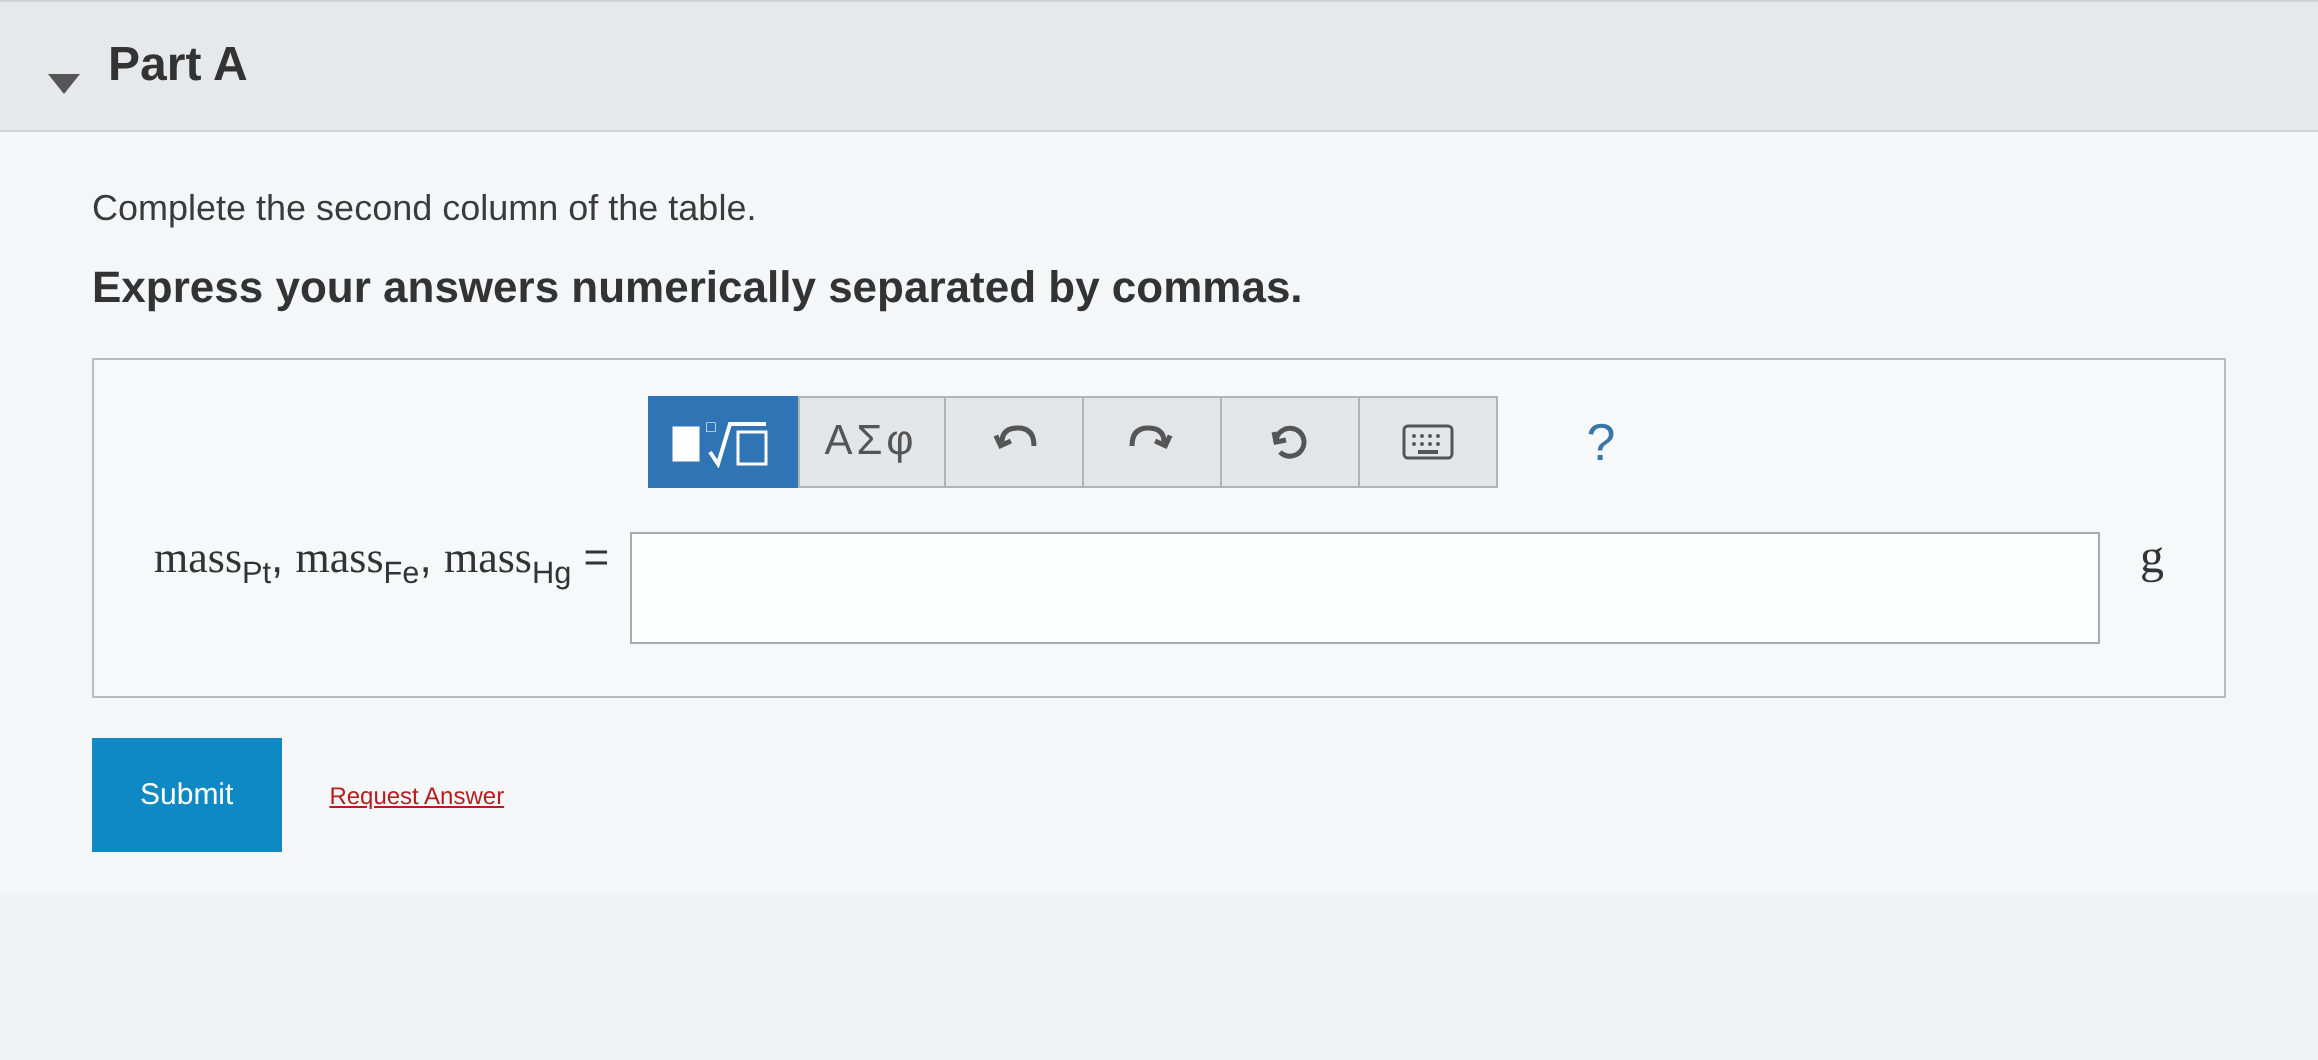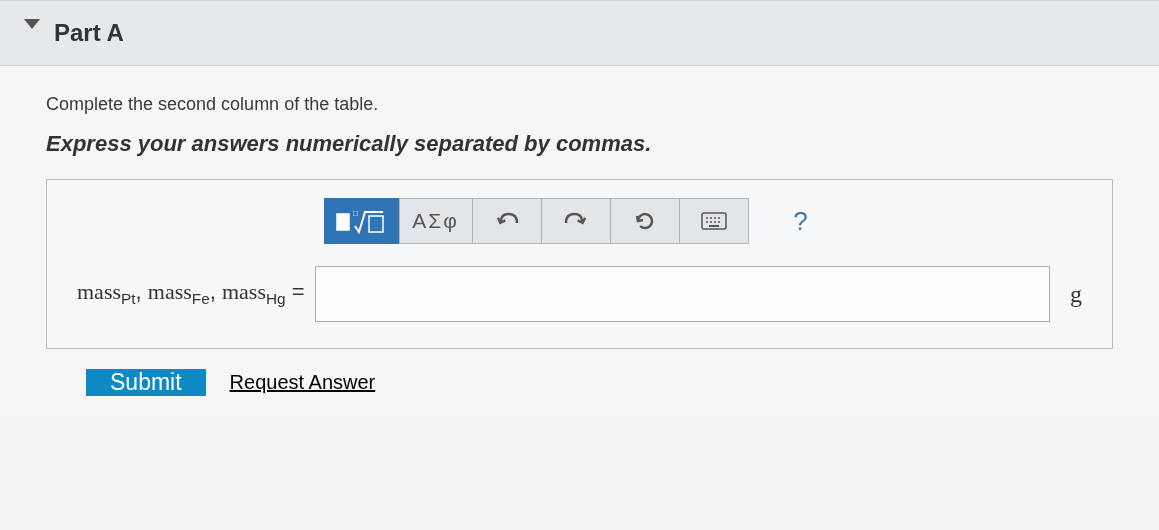--- a/index.html
+++ b/index.html
@@ -10,21 +10,21 @@
     width: 1159px;
     height: 530px;
     overflow: hidden;
   }
   .part-header {
     background: #e6e9ec;
     border-top: 1px solid #d0d3d6;
     border-bottom: 1px solid #d0d3d6;
     padding: 18px 24px;
     display: flex;
-    align-items: flex-start;
+    align-items: flex-end;
     gap: 14px;
   }
   .part-header .caret {
     width: 0;
     height: 0;
     border-left: 8px solid transparent;
     border-right: 8px solid transparent;
     border-top: 10px solid #555;
   }
   .part-header .title {
@@ -39,21 +39,20 @@
   .instruction {
     font-size: 18px;
     color: #3a3a3a;
     margin-bottom: 16px;
   }
   .instruction-bold {
     font-size: 22px;
     font-weight: bold;
     color: #333;
     margin-bottom: 22px;
-    font-style: italic;
   }
   .answer-box {
     border: 1px solid #b8bcc0;
     background: #f6f8fa;
     padding: 18px 30px 26px 30px;
     margin-bottom: 20px;
   }
   .toolbar {
     display: flex;
     justify-content: center;
@@ -88,21 +87,21 @@
   .tb-btn svg { display: block; }
   .tb-help {
     border: none;
     background: transparent;
     font-size: 26px;
     color: #3a76a8;
     margin-left: 18px;
   }
   .input-row {
     display: flex;
-    align-items: center;
+    align-items: flex-start;
     gap: 10px;
   }
   .var-label {
     font-size: 22px;
     color: #333;
     white-space: nowrap;
   }
   .var-label .rm { font-family: Georgia, 'Times New Roman', serif; }
   .var-label sub { font-size: 0.7em; }
   .answer-input {
@@ -122,29 +121,28 @@
   }
   .button-row {
     display: flex;
     align-items: center;
     gap: 24px;
   }
   .submit-btn {
     background: #0f89c4;
     color: #fff;
     border: none;
-    font-size: 23px;
-    padding: 0 24px;
+    font-size: 15px;
+    padding: 20px 24px;
     cursor: pointer;
-    margin-left: 40px;
   }
   .request-link {
-    color: #000000;
+    color: #b91c1c;
     text-decoration: underline;
-    font-size: 20px;
+    font-size: 12px;
     cursor: pointer;
   }
 </style>
 </head>
 <body>
 
 <div class="part-header">
   <div class="caret"></div>
   <div class="title">Part A</div>
 </div>

